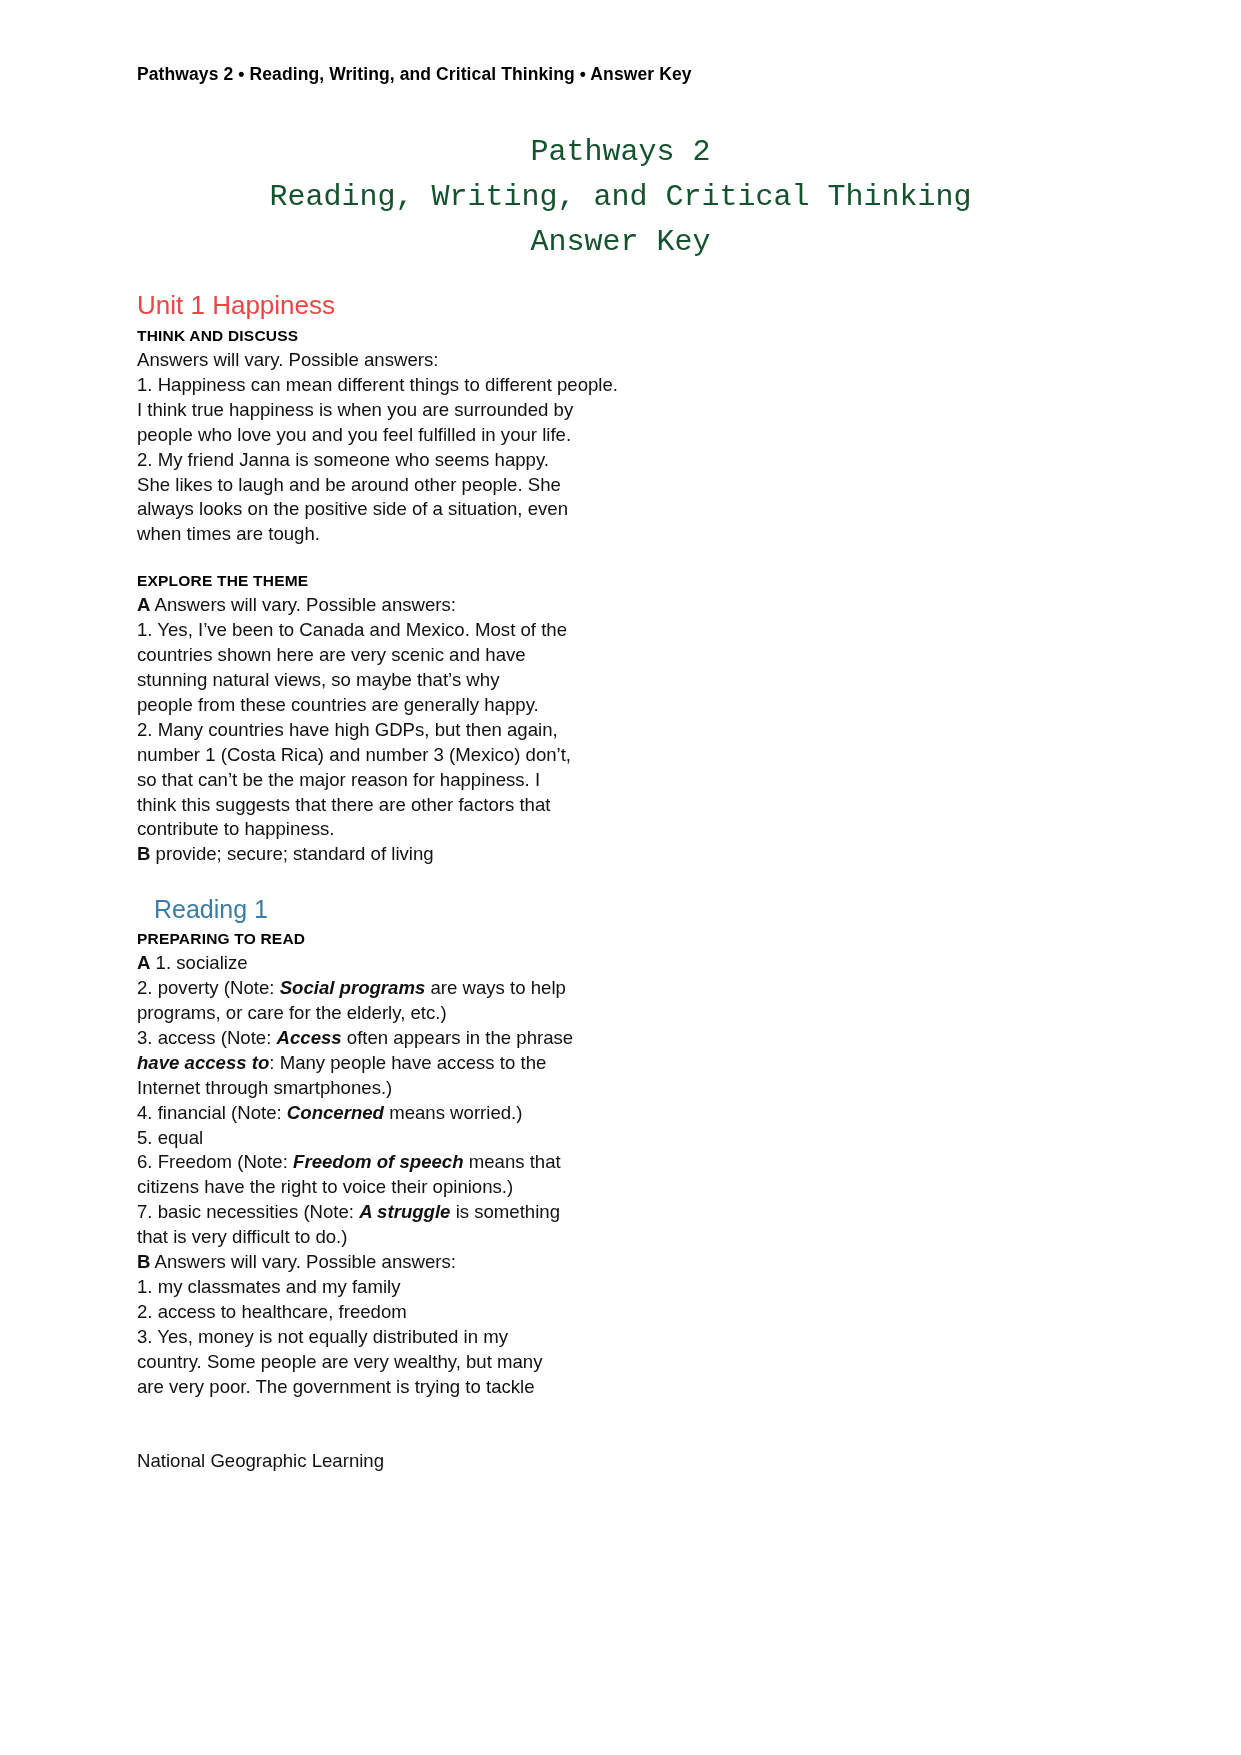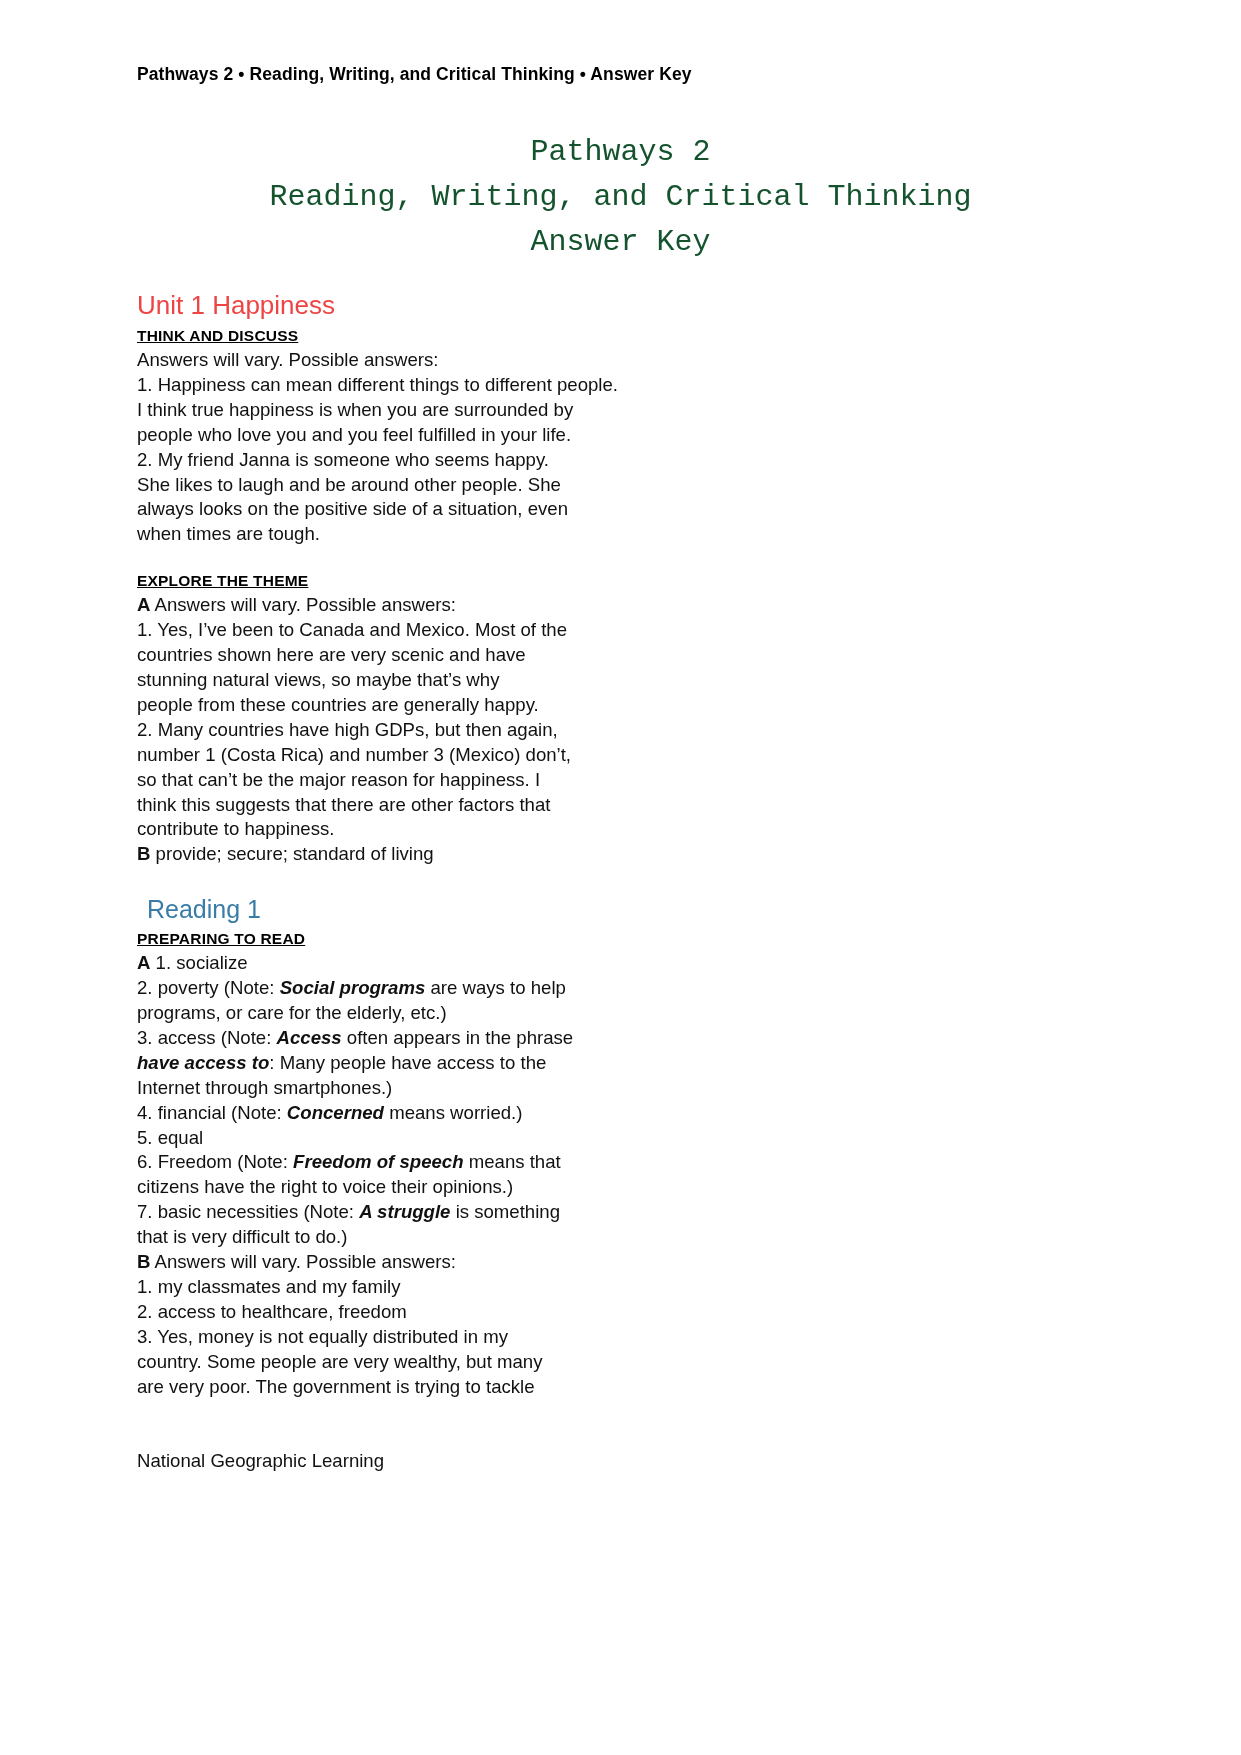--- a/index.html
+++ b/index.html
@@ -55,30 +55,29 @@
     font-size: 26px;
     color: #ef4444;
     line-height: 34px;
     margin: 0 0 2px 0;
     font-weight: normal;
   }
   .section-heading {
     font-size: 25px;
     color: #3a7ca8;
     line-height: 32px;
-    margin: 26px 0 2px 10px;
+    margin: 26px 0 2px 17px;
     font-weight: normal;
   }
   .sub-heading {
     font-size: 15.5px;
     font-weight: bold;
     letter-spacing: 0.2px;
     line-height: 23px;
     margin: 0 0 1px 0;
-    text-decoration: underline;
   }
   .block {
     margin: 0 0 0 0;
   }
   .spacer {
     height: 22px;
   }
   p.line {
     margin: 0;
     font-size: 18.6px;

